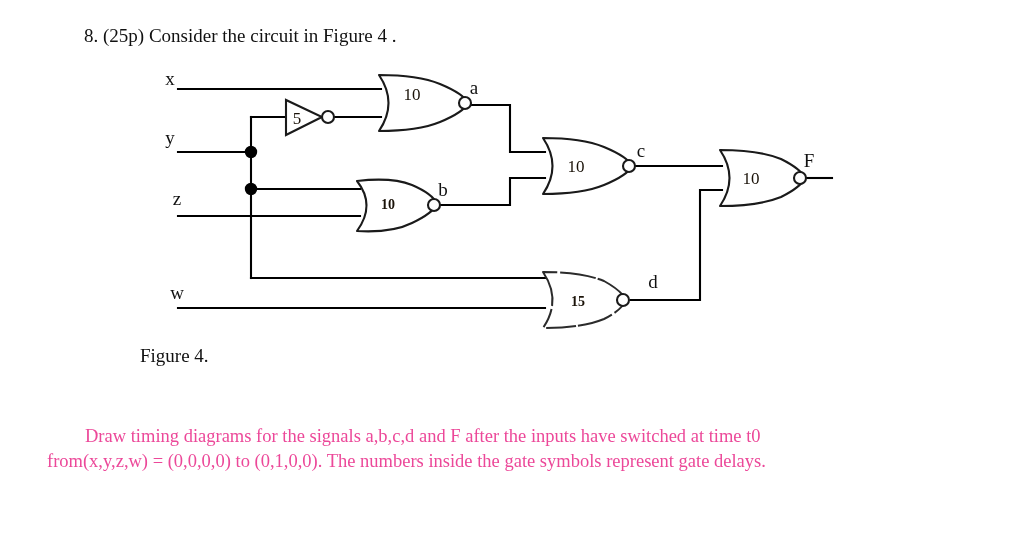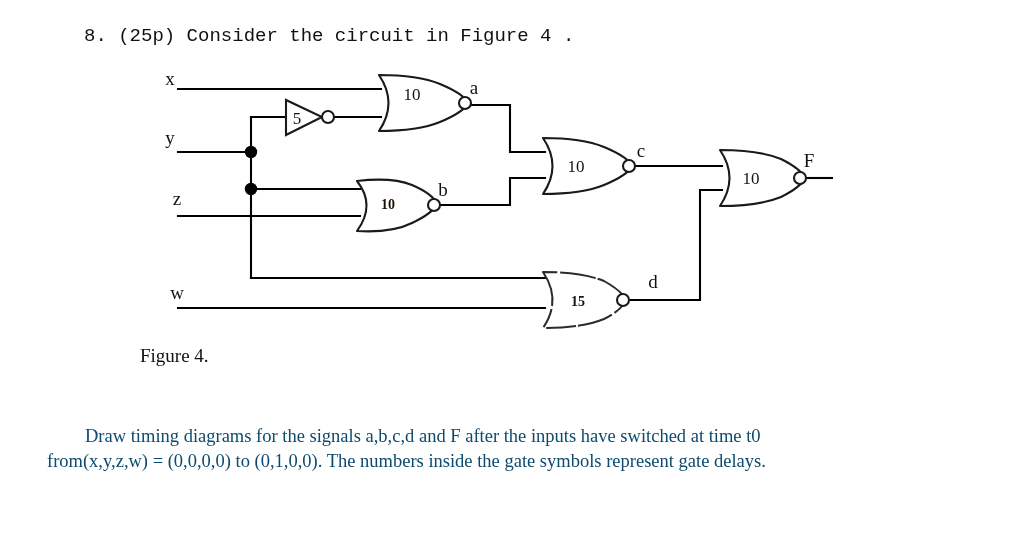--- a/index.html
+++ b/index.html
@@ -26,35 +26,34 @@
   .qtext {
     position: absolute;
     font-size: 19px;
     line-height: 24px;
     color: #111;
     white-space: pre;
   }
   #question-stem {
     left: 84px;
     top: 24px;
-    font-family: Liberation Mono, monospace;
   }
   #figure-caption {
     left: 140px;
     top: 344px;
     font-size: 19px;
   }
   #task-block {
     position: absolute;
     left: 47px;
     top: 424px;
     width: 845px;
     font-size: 18.5px;
     line-height: 25px;
-    color: #0c4a6e;
+    color: #ec4899;
     text-align: left;
   }
   #task-block .indent-line {
     display: block;
     text-indent: 38px;
   }
   #circuit-figure {
     position: absolute;
     left: 0;
     top: 0;

